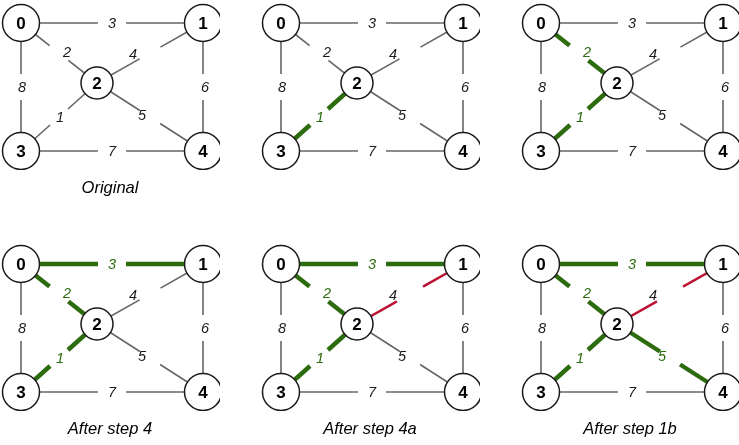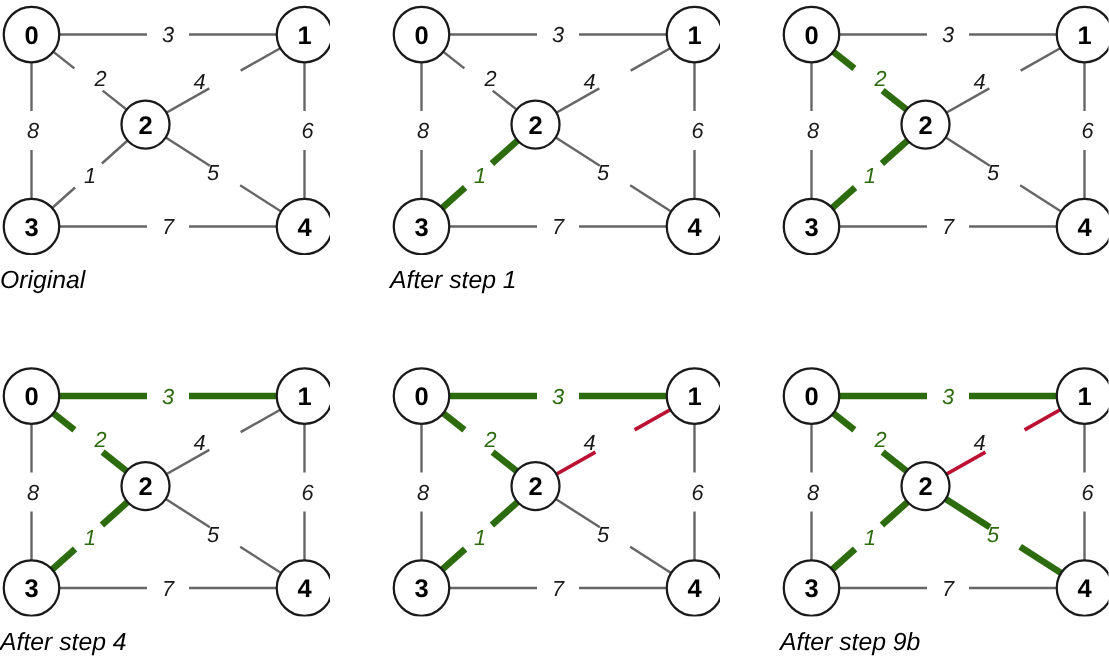--- a/index.html
+++ b/index.html
@@ -14,21 +14,21 @@
   .grid {
     display: grid;
     grid-template-columns: repeat(3, 220px);
     column-gap: 40px;
     row-gap: 45px;
     padding-top: 2px;
   }
   .panel { width: 220px; }
   .panel svg { display: block; }
   .caption {
-    text-align: left;
+    text-align: center;
     font-style: italic;
     font-size: 16.5px;
     line-height: 22px;
     color: var(--caption, #000000);
     margin-top: 6px;
   }
   svg text {
     font-family: "Liberation Sans", sans-serif;
   }
   .edge { stroke-linecap: butt; fill: none; }
@@ -128,21 +128,20 @@
         <text x="21" y="27" class="nlabel">0</text>
         <circle cx="203" cy="21" r="18.5" class="node"></circle>
         <text x="203" y="27" class="nlabel">1</text>
         <circle cx="97" cy="81" r="16" class="node"></circle>
         <text x="97" y="87" class="nlabel">2</text>
         <circle cx="21" cy="149" r="18.5" class="node"></circle>
         <text x="21" y="155" class="nlabel">3</text>
         <circle cx="203" cy="149" r="18.5" class="node"></circle>
         <text x="203" y="155" class="nlabel">4</text>
       </svg>
-      <div class="caption">After step 1</div>
     </div>
     <div class="panel">
       <svg viewBox="0 0 220 168" width="220" height="168">
         <line x1="21" y1="21" x2="98" y2="21" class="edge normal"></line>
         <line x1="126" y1="21" x2="203" y2="21" class="edge normal"></line>
         <text x="112" y="26" class="wlabel normal">3</text>
         <line x1="21" y1="21" x2="49.58140681359889" y2="43.56426853705175" class="edge selected"></line>
         <line x1="68.41859318640111" y1="58.43573146294825" x2="97" y2="81" class="edge selected"></line>
         <text x="67" y="55" class="wlabel selected">2</text>
         <line x1="203" y1="21" x2="160.44308226085752" y2="45.08882136177876" class="edge normal"></line>
@@ -244,20 +243,21 @@
         <text x="21" y="27" class="nlabel">0</text>
         <circle cx="203" cy="21" r="18.5" class="node"></circle>
         <text x="203" y="27" class="nlabel">1</text>
         <circle cx="97" cy="81" r="16" class="node"></circle>
         <text x="97" y="87" class="nlabel">2</text>
         <circle cx="21" cy="149" r="18.5" class="node"></circle>
         <text x="21" y="155" class="nlabel">3</text>
         <circle cx="203" cy="149" r="18.5" class="node"></circle>
         <text x="203" y="155" class="nlabel">4</text>
       </svg>
+      <div class="caption">After step 4a</div>
     </div>
     <div class="panel">
       <svg viewBox="0 0 220 168" width="220" height="168">
         <line x1="21" y1="21" x2="98" y2="21" class="edge selected"></line>
         <line x1="126" y1="21" x2="203" y2="21" class="edge selected"></line>
         <text x="112" y="26" class="wlabel selected">3</text>
         <line x1="21" y1="21" x2="49.58140681359889" y2="43.56426853705175" class="edge selected"></line>
         <line x1="68.41859318640111" y1="58.43573146294825" x2="97" y2="81" class="edge selected"></line>
         <text x="67" y="55" class="wlabel selected">2</text>
         <line x1="203" y1="21" x2="163.0538528260719" y2="43.611026702223455" class="edge rejected"></line>
@@ -282,15 +282,15 @@
         <text x="21" y="27" class="nlabel">0</text>
         <circle cx="203" cy="21" r="18.5" class="node"></circle>
         <text x="203" y="27" class="nlabel">1</text>
         <circle cx="97" cy="81" r="16" class="node"></circle>
         <text x="97" y="87" class="nlabel">2</text>
         <circle cx="21" cy="149" r="18.5" class="node"></circle>
         <text x="21" y="155" class="nlabel">3</text>
         <circle cx="203" cy="149" r="18.5" class="node"></circle>
         <text x="203" y="155" class="nlabel">4</text>
       </svg>
-      <div class="caption">After step 9b</div>
+      <div class="caption">After step 1b</div>
     </div>
   </div>
 
 </body></html>

